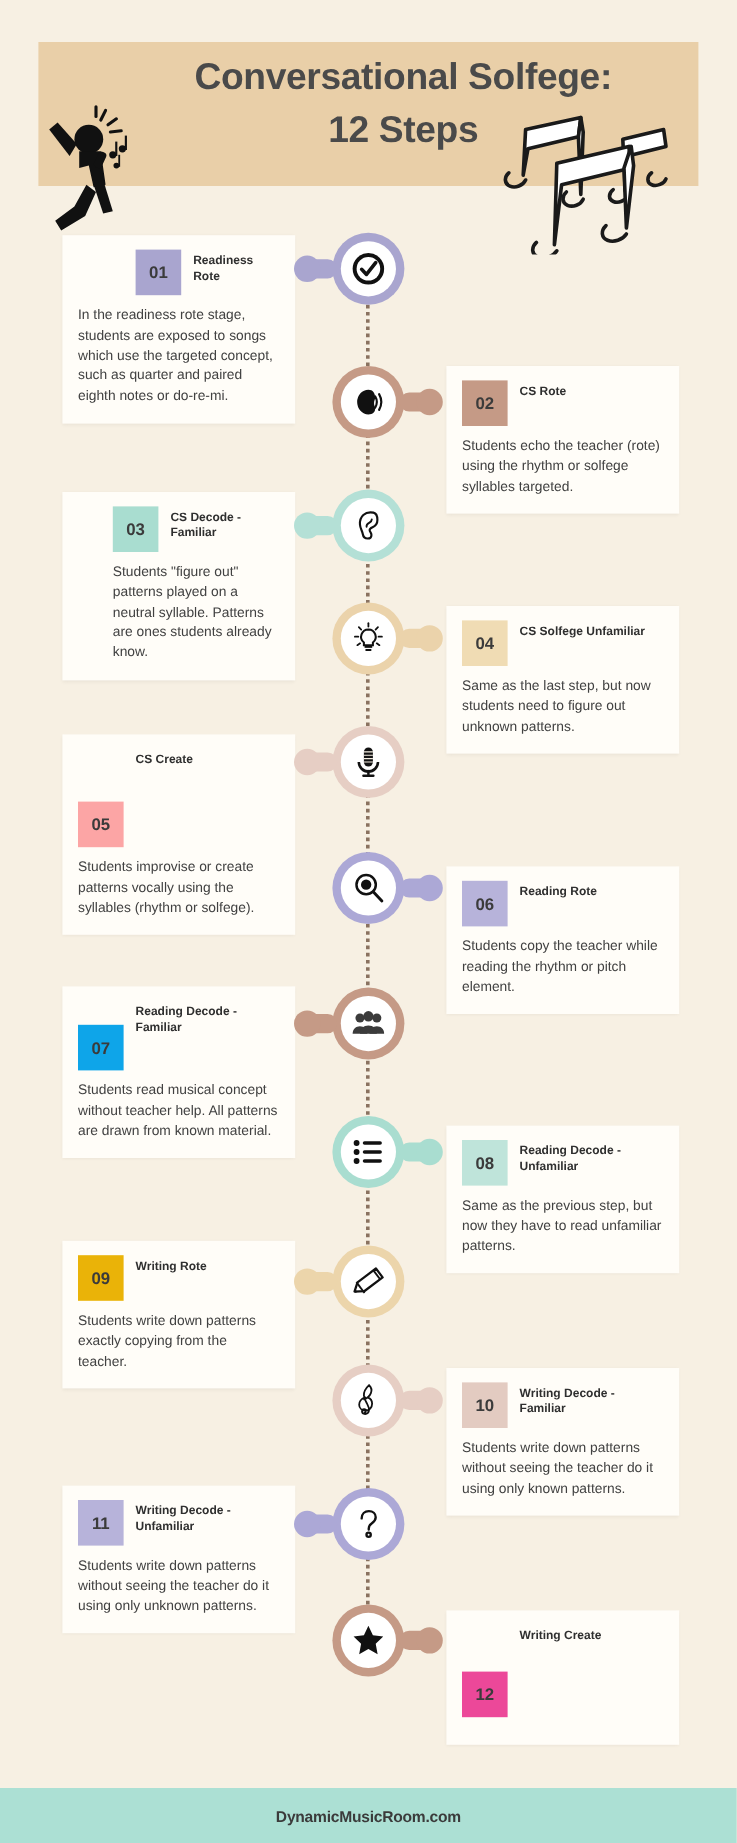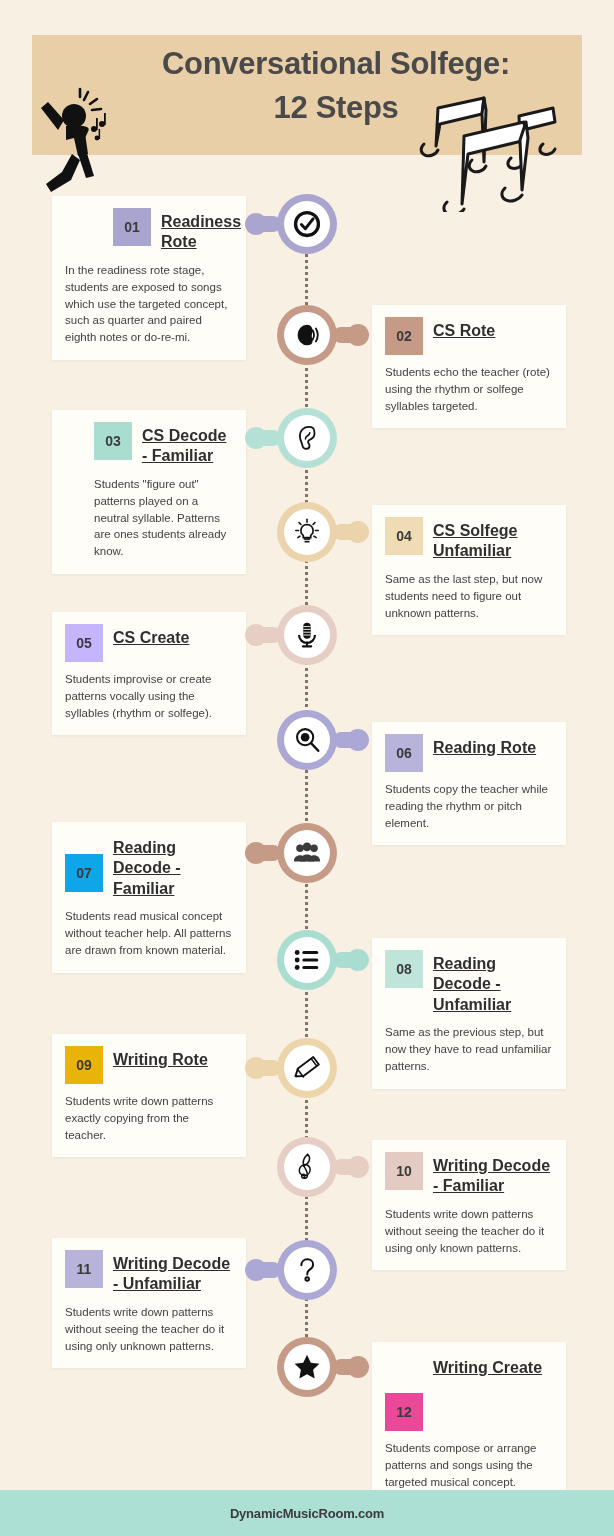--- a/index.html
+++ b/index.html
@@ -114,26 +114,25 @@
     flex: 0 0 auto;
     width: 38px; height: 38px;
     display: flex;
     align-items: center;
     justify-content: center;
     font-size: 14px;
     font-weight: bold;
     color: #3b3b3b;
   }
   .card-title {
-    font-size: 16px;
+    font-size: 10px;
     font-weight: bold;
     color: #2f2f2f;
     line-height: 1.28;
     padding-top: 4px;
-    text-decoration: underline;
   }
   .card-body {
     font-size: 11.5px;
     color: #414141;
     line-height: 1.46;
   }
 
   
   #footer {
     position: absolute;
@@ -299,21 +298,21 @@
               <line x1="12" y1="16" x2="20" y2="16"></line>
             </g>
             <path d="M7.5 16 a8.5 8.5 0 0 0 17 0" fill="none" stroke="#111" stroke-width="2.3"></path>
             <rect x="14.9" y="23" width="2.2" height="4.5" fill="#111"></rect>
             <rect x="10.5" y="27" width="11" height="2.3" rx="1.1" fill="#111"></rect>
           </svg>
         </div>
       </div>
       <div class="card left" style="top: 612px;">
         <div class="card-head">
-          <div class="badge" style="background: #c4b5fd;">05</div>
+          <div class="badge" style="background: #fca5a5; margin-top: 44px;">05</div>
           <div class="card-title">CS Create</div>
         </div>
         <div class="card-body">Students improvise or create patterns vocally using the syllables (rhythm or solfege).</div>
       </div>
       <div class="node right" style="top: 710px; background: rgb(172, 168, 214);">
         <div class="stub" style="background: rgb(172, 168, 214);"></div>
         <div class="ball" style="background: rgb(172, 168, 214);"></div>
         <div class="inner">
           <svg width="30" height="30" viewBox="0 0 32 32">
             <circle cx="14" cy="13" r="8.6" fill="none" stroke="#111" stroke-width="2.2"></circle>
@@ -434,21 +433,20 @@
           <svg width="30" height="30" viewBox="0 0 32 32">
             <path d="M16 3 l4 8.4 9.2 1.2 -6.7 6.4 1.7 9.2 -8.2 -4.5 -8.2 4.5 1.7 -9.2 -6.7 -6.4 9.2 -1.2 Z" fill="#111"></path>
           </svg>
         </div>
       </div>
       <div class="card right" style="top: 1342px;">
         <div class="card-head">
           <div class="badge" style="background: #ec4899; margin-top: 39px;">12</div>
           <div class="card-title">Writing Create</div>
         </div>
-        <div class="card-body">Students compose or arrange patterns and songs using the targeted musical concept.</div>
       </div>
     </div>
 
   <div id="footer">
     <span id="footer-text">DynamicMusicRoom.com</span>
   </div>
 
 </div>
 
 </body></html>

